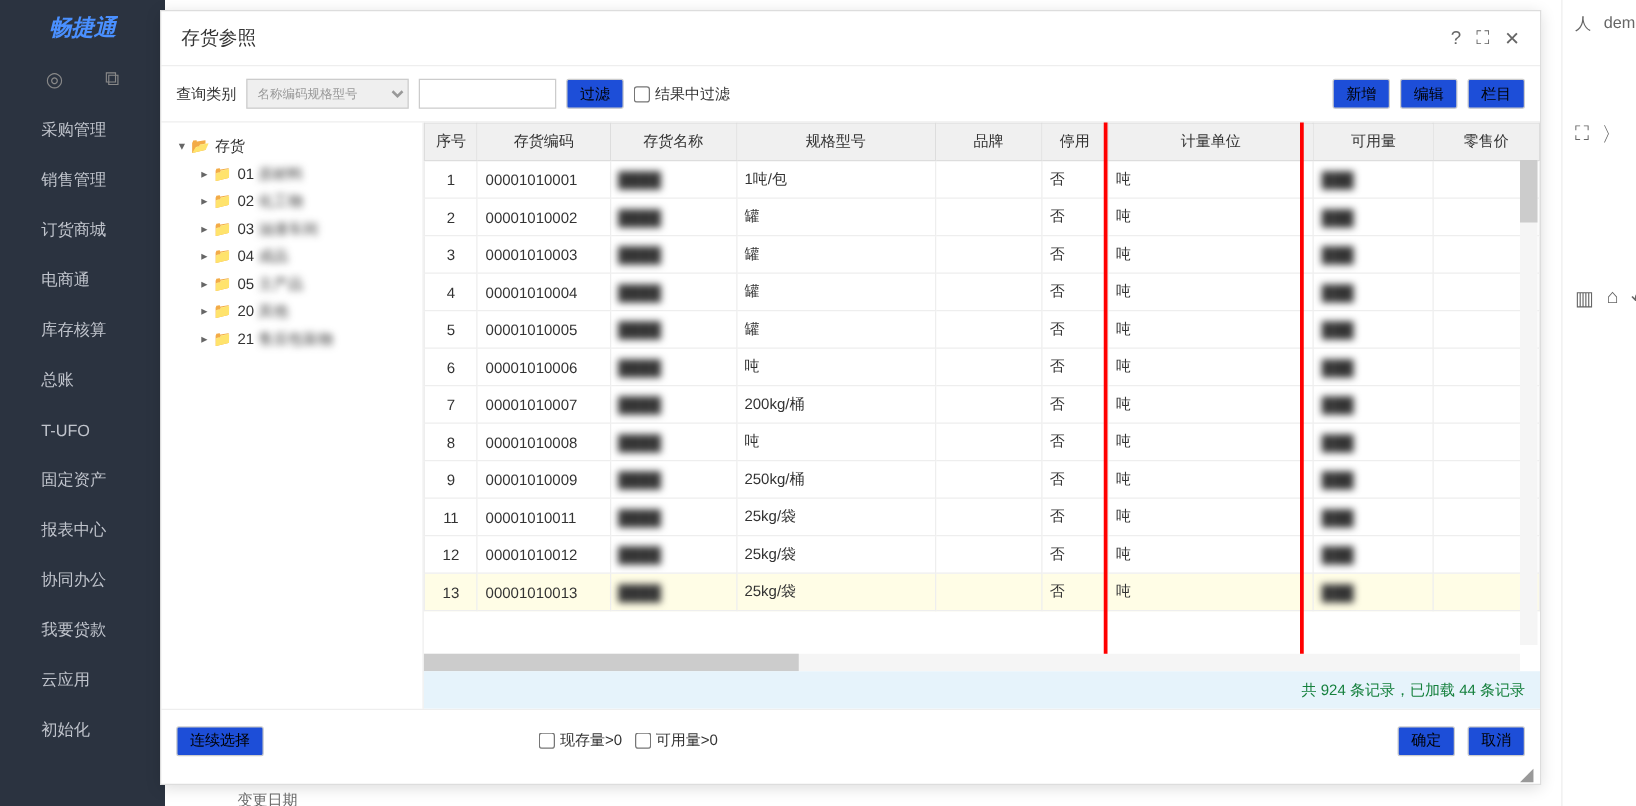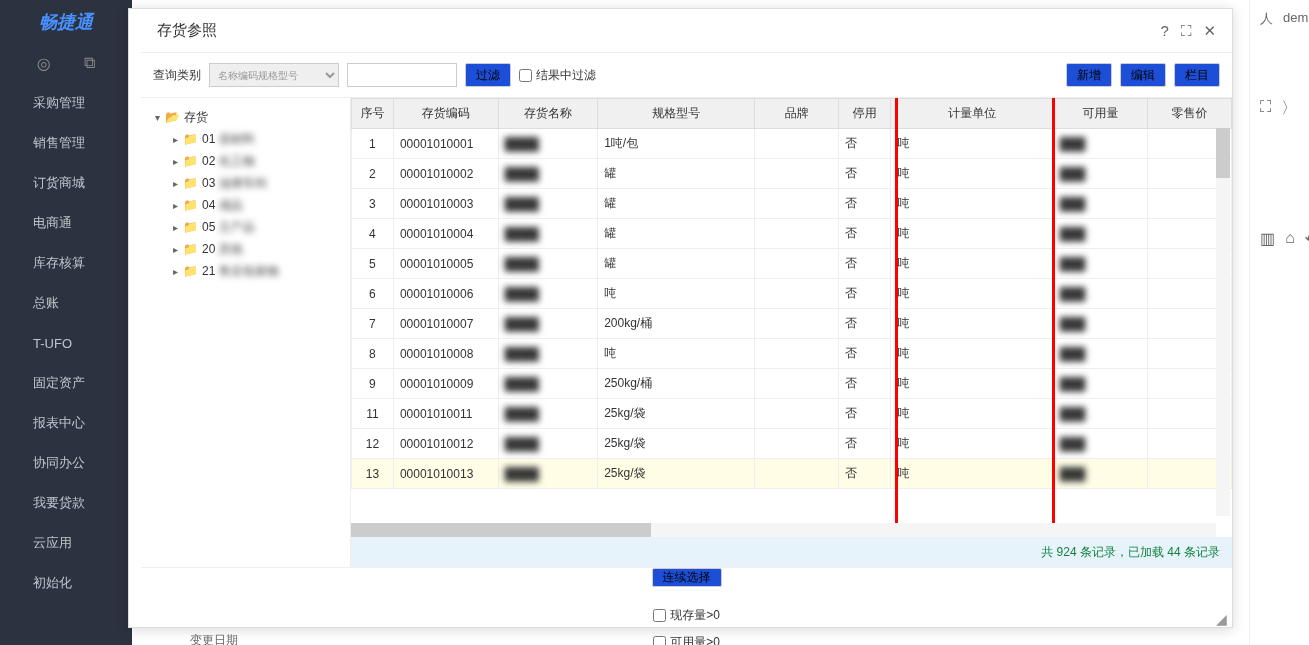--- a/index.html
+++ b/index.html
@@ -11,21 +11,21 @@
 .sidebar-icons { display: flex; justify-content: space-around; padding: 10px 20px; }
 .sidebar-icons span { font-size: 16px; color: #888; }
 .side-item { height: 40px; display: flex; align-items: center; padding-left: 33px; cursor: pointer; }
 
 
 .right-panel { position: absolute; right: 0; top: 0; width: 60px; height: 645px; border-left: 1px solid #eee; }
 .right-panel .top-icons { display: flex; gap: 10px; padding: 10px; color: #666; font-size: 13px; }
 .right-panel .mid-icons { display: flex; gap: 10px; padding: 10px; margin-top: 50px; color: #666; }
 
 
-.modal { position: absolute; left: 128px; top: 8px; width: 1105px; height: 620px; background: #fff; border: 1px solid #ddd; box-shadow: 0 2px 12px rgba(0,0,0,.15); padding-left: 12px; }
+.modal { position: absolute; left: 128px; top: 8px; width: 1105px; height: 620px; background: #fff; border: 1px solid #ddd; box-shadow: 0 2px 12px rgba(0,0,0,.15); }
 .modal-header { height: 44px; border-bottom: 1px solid #eee; display: flex; align-items: center; justify-content: space-between; padding: 0 16px; }
 .modal-title { font-size: 15px; color: #333; }
 .modal-header-icons { display: flex; gap: 12px; color: #666; font-size: 15px; cursor: pointer; }
 
 .modal-toolbar { height: 44px; display: flex; align-items: center; padding: 0 12px; gap: 8px; }
 .toolbar-label { font-size: 12px; color: #333; }
 .toolbar-select { height: 24px; width: 130px; font-size: 10px; border: 1px solid #ccc; color: #999; padding-left: 4px; }
 .toolbar-input { height: 24px; width: 110px; border: 1px solid #ccc; font-size: 12px; padding: 0 4px; }
 .btn { height: 24px; padding: 0 10px; font-size: 12px; border: 1px solid #ccc; background: #1d4ed8; cursor: pointer; border-radius: 2px; }
 .chk { display: inline-flex; align-items: center; gap: 4px; font-size: 12px; color: #333; }
@@ -56,21 +56,21 @@
 .col-unit { width: 155px; }
 .col-avail { width: 90px; }
 .col-price { width: 80px; }
 .unit-header-box { position: absolute; border: 3px solid #f00; }
 .vscroll { position: absolute; right: 2px; top: 30px; width: 14px; height: 388px; background: #f5f5f5; }
 .vscroll-thumb { width: 100%; height: 50px; background: #ccc; position: absolute; top: 0; }
 .hscroll { position: absolute; left: 0; bottom: 30px; width: calc(100% - 16px); height: 14px; background: #f5f5f5; }
 .hscroll-thumb { height: 100%; width: 300px; background: #ccc; }
 .status-bar { position: absolute; bottom: 0; left: 0; right: 0; height: 30px; background: #e6f3fb; display: flex; align-items: center; justify-content: flex-end; padding: 0 12px; font-size: 12px; color: #15803d; }
 
-.modal-footer { height: 50px; display: flex; align-items: center; padding: 0 12px; gap: 10px; border-top: 1px solid #eee; flex-direction: column; }
+.modal-footer { height: 50px; display: flex; align-items: center; padding: 0 12px; gap: 10px; border-top: 1px solid #eee; }
 .footer-spacer { flex: 1; }
 
 .resize-handle { position: absolute; right: 2px; bottom: 2px; width: 14px; height: 14px; color: #999; font-size: 14px; cursor: nwse-resize; }
 
 
 .ico { display: inline-block; }
 </style>
 </head>
 <body>
 

